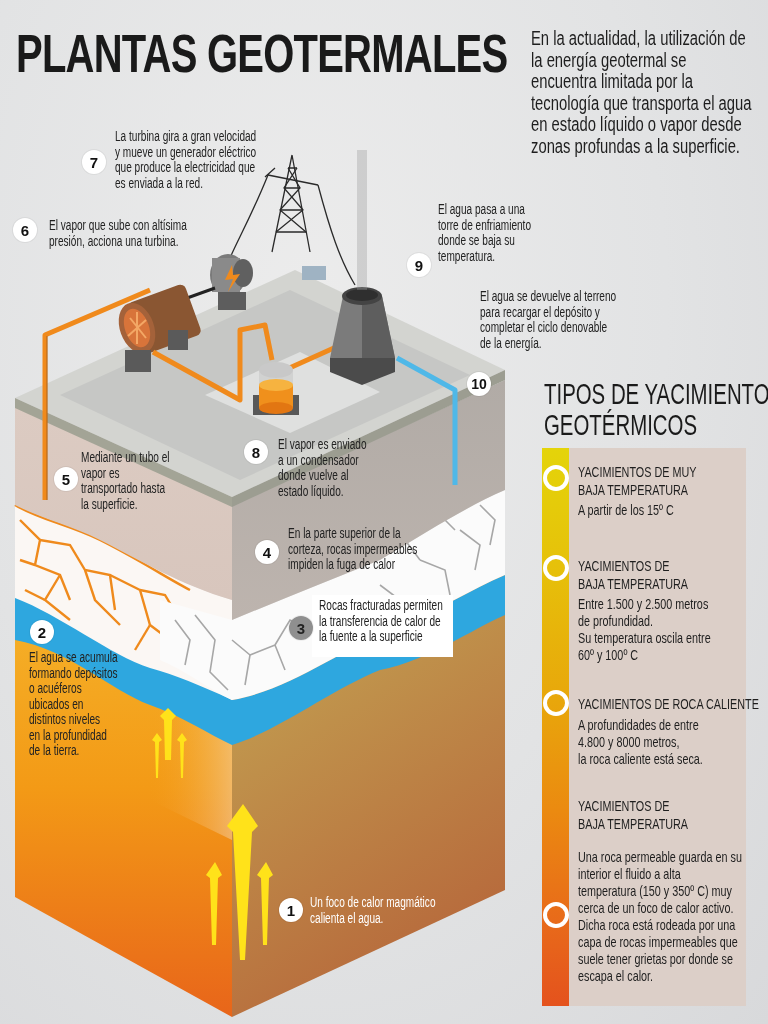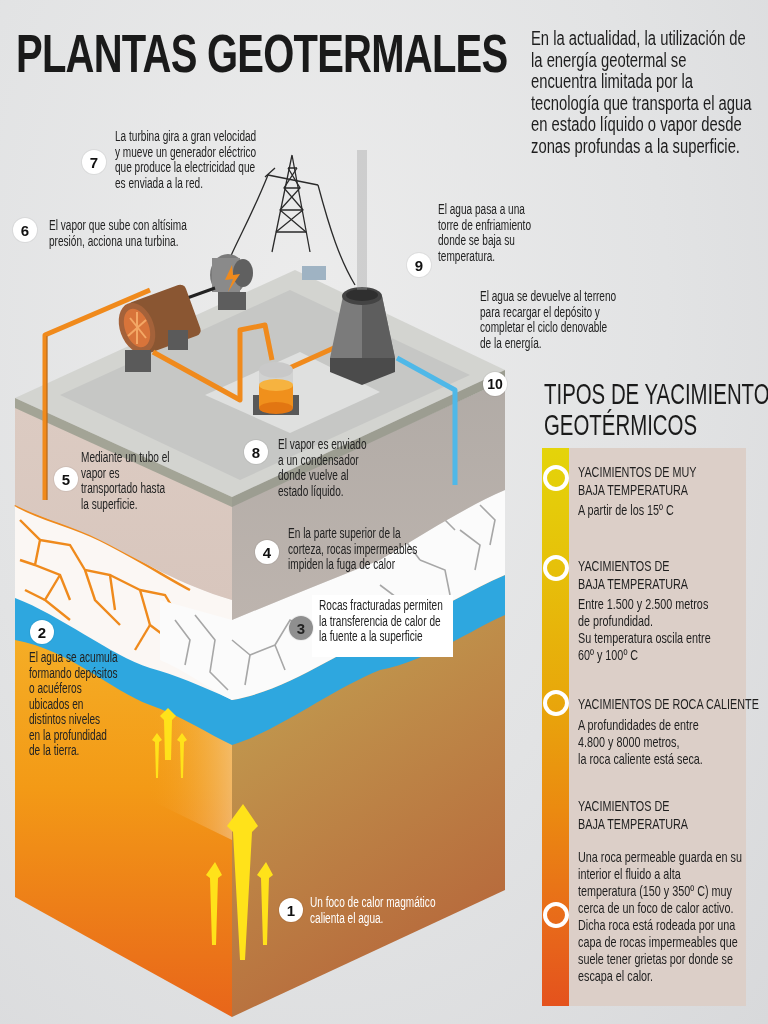--- a/index.html
+++ b/index.html
@@ -246,21 +246,21 @@
   </div>
 </div>
 
 <div class="callout">
   <div class="ctext" style="left:480px;top:289px;">
     <span>El agua se devuelve al terreno</span>
       <span>para recargar el depósito y</span>
       <span>completar el ciclo denovable</span>
       <span>de la energía.</span>
   </div>
-  <div class="badge" style="left:467px;top:372px;font-size:14px;margin-left:16px;">10</div>
+  <div class="badge" style="left:467px;top:372px;font-size:14px;">10</div>
 </div>
 
 <div class="callout">
   <div class="badge" style="left:244px;top:440px;">8</div>
   <div class="ctext" style="left:278px;top:437px;">
     <span>El vapor es enviado</span>
       <span>a un condensador</span>
       <span>donde vuelve al</span>
       <span>estado líquido.</span>
   </div>

